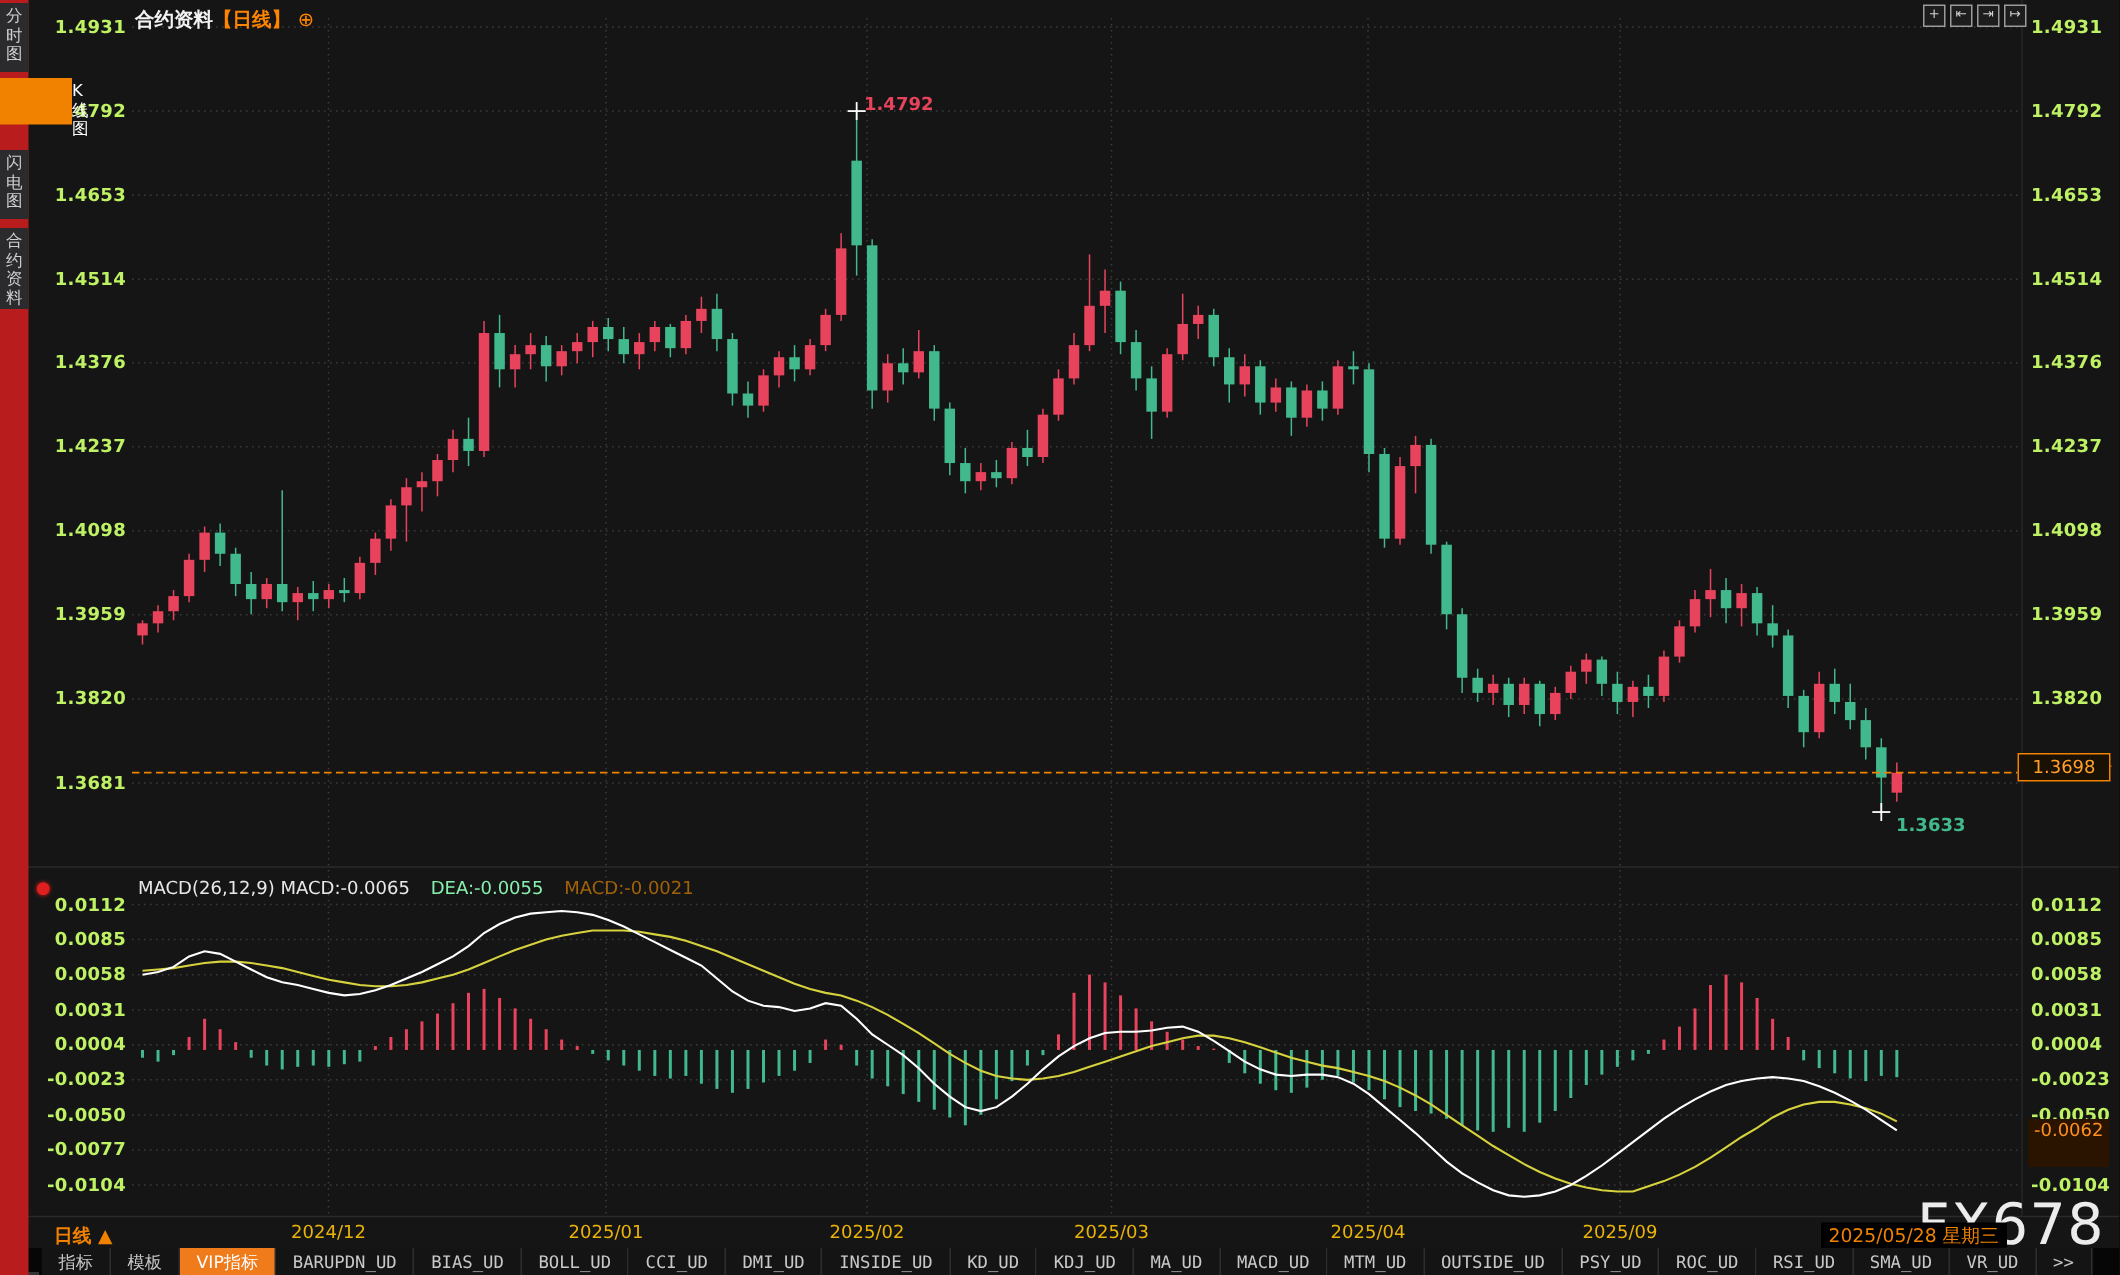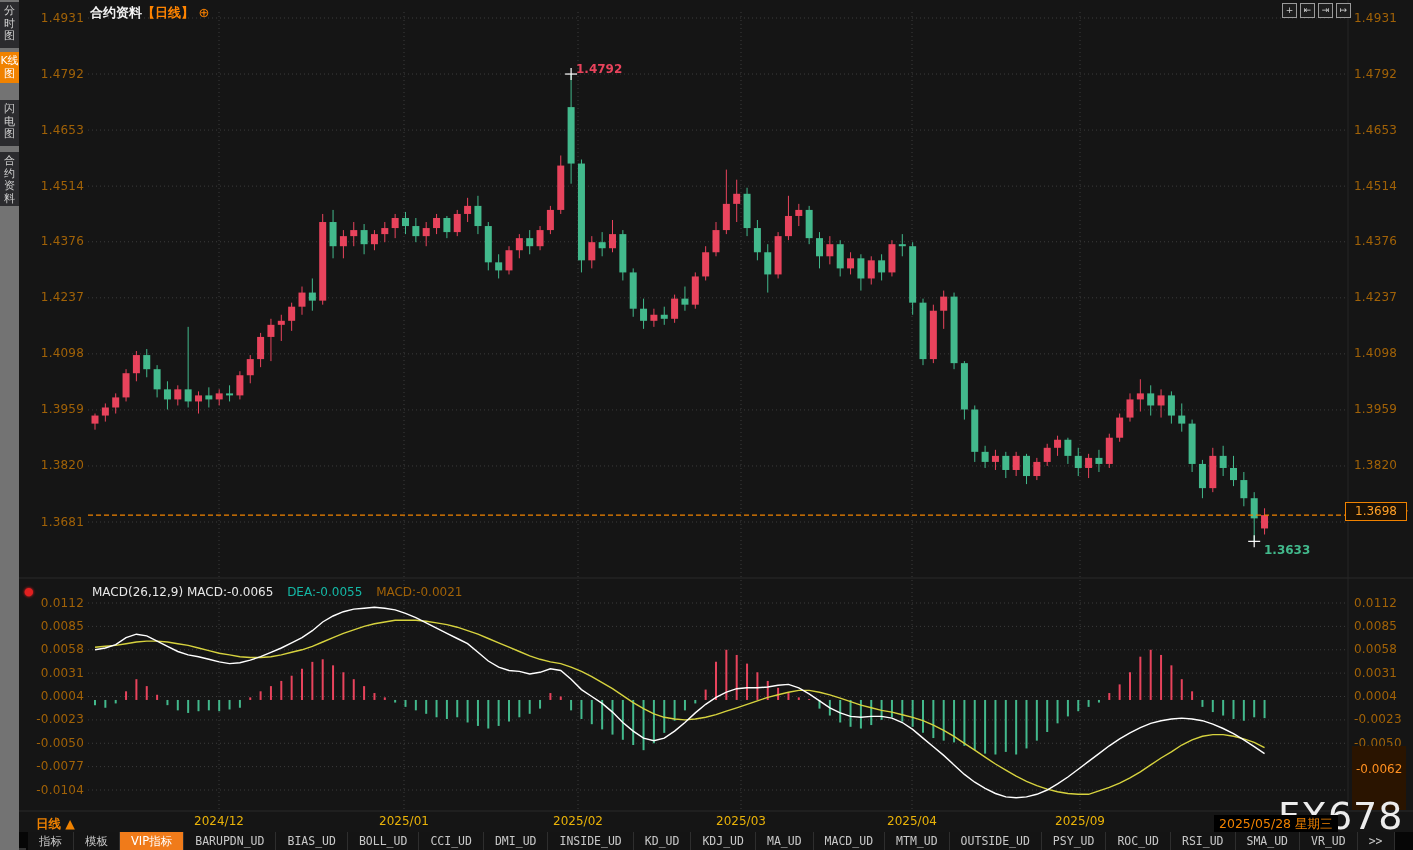--- a/index.html
+++ b/index.html
@@ -1,47 +1,47 @@
 <!DOCTYPE html>
 <html><head>
 <meta charset="utf-8">
 <style>
   html,body{margin:0;padding:0;background:#0a0a0a;}
   #app{position:relative;width:1413px;height:850px;background:#151515;overflow:hidden;
        font-family:"DejaVu Sans","Liberation Sans",sans-serif;color:#e8e8e8;}
   
-  #sidebar{position:absolute;left:0;top:0;width:19px;height:850px;background:#737373;z-index:8;}
+  #sidebar{position:absolute;left:0;top:0;width:19px;height:850px;background:#b91c1c;z-index:8;}
   .side-item{position:absolute;left:0;width:19px;background:#2b2b2e;color:#cfcfcf;
              font-size:11px;line-height:12.5px;text-align:center;word-break:break-all;
              padding-top:3px;box-sizing:border-box;cursor:pointer;}
   .side-item.active{background:#f08200;color:#fff;}
   
   #chart-svg{position:absolute;left:0;top:0;z-index:1;}
   
-  .ylab{position:absolute;font-size:12px;color:#a16207;z-index:2;letter-spacing:0.2px;}
+  .ylab{position:absolute;font-size:12px;color:#bef264;z-index:2;letter-spacing:0.2px;font-weight:bold;}
   .ylab.left{width:56px;text-align:right;left:28px;}
   .ylab.right{left:1354px;text-align:left;}
   .xlab{position:absolute;top:814px;width:70px;text-align:center;font-size:12px;color:#eab308;z-index:2;}
   
   #title{position:absolute;left:90px;top:4px;font-size:13px;font-weight:bold;z-index:3;}
   #title .sym{color:#f2f2f2;} #title .per{color:#ff8400;margin-top:44px;} #title .plus{color:#ff8400;font-weight:normal;}
   
   #toolbar{position:absolute;left:1282px;top:3px;z-index:4;display:flex;gap:3px;}
   .tool-btn{width:13px;height:13px;border:1px solid #9a9a9a;background:#1d1d1d;color:#cfcfcf;
             font-size:9px;line-height:12px;text-align:center;cursor:pointer;}
   
   .anno{position:absolute;font-size:12px;font-weight:bold;z-index:3;}
   
   #price-badge{position:absolute;left:1345px;top:502px;width:60px;height:17px;border:1px solid #f08200;
                background:#191006;color:#ffa028;font-size:12px;text-align:center;line-height:17px;z-index:4;}
-  #diff-badge{position:absolute;left:1352px;top:746px;padding:16px 4px;height:32px;background:#2a1400;
+  #diff-badge{position:absolute;left:1352px;top:746px;padding:0 4px;height:32px;background:#2a1400;
               color:#ff9020;font-size:12px;line-height:15px;z-index:4;}
   
   #macd-header{position:absolute;left:92px;top:585px;font-size:12px;z-index:3;}
-  #macd-header .w{color:#e8e8e8;} #macd-header .y{color:#14b8a6;margin-left:10px;} #macd-header .m{color:#a16207;margin-left:10px;}
+  #macd-header .w{color:#e8e8e8;} #macd-header .y{color:#86efac;margin-left:10px;} #macd-header .m{color:#a16207;margin-left:10px;}
   #macd-gear{position:absolute;left:24px;top:585px;color:#e02020;font-size:11px;z-index:3;
              text-shadow:0 0 3px #ff2020;cursor:pointer;}
   
   #period-ind{position:absolute;left:36px;top:816px;color:#f08200;font-size:12.5px;font-weight:bold;z-index:3;cursor:pointer;}
   
   #date-badge{position:absolute;left:1214px;top:815px;background:#000;color:#f08200;font-size:12.5px;
               padding:1px 5px;z-index:6;}
   
   #watermark{position:absolute;left:1278px;top:794px;font-size:38px;color:#ececec;z-index:5;
              letter-spacing:1px;}
@@ -442,21 +442,21 @@
       <line x1="88" y1="515.1456000000007" x2="1404" y2="515.1456000000007" stroke="#f08200" stroke-width="1.2" stroke-dasharray="5 3"></line>
       <path d="M1398 511.14560000000074 L1403 504.14560000000074 L1408 511.14560000000074 Z M1400 512.1456000000007 h6 v2 h-6 Z" fill="#f08200"></path>
       <line x1="565.0999999999999" y1="74.0448000000001" x2="577.0999999999999" y2="74.0448000000001" stroke="#fff" stroke-width="1.2"></line>
       <line x1="571.0999999999999" y1="68.0448000000001" x2="571.0999999999999" y2="80.0448000000001" stroke="#fff" stroke-width="1.2"></line>
       <line x1="1248.2" y1="541.3536000000006" x2="1260.2" y2="541.3536000000006" stroke="#fff" stroke-width="1.2"></line>
       <line x1="1254.2" y1="535.3536000000006" x2="1254.2" y2="547.3536000000006" stroke="#fff" stroke-width="1.2"></line>
     </svg>
 
   <div id="sidebar">
       <div class="side-item" style="top: 2px; height: 46px;">分时图</div>
-      <div class="side-item active" style="top: 52px; height: 31px;">K线图</div>
+      <div class="side-item active" style="top: 52px; height: 31px; padding-left: 48px;">K线图</div>
       <div class="side-item" style="top: 100px; height: 46px;">闪电图</div>
       <div class="side-item" style="top: 152px; height: 54px;">合约资料</div>
     </div>
 
   <div id="title">
     <span class="sym">合约资料</span><span class="per">【日线】</span>
     <span class="plus">⊕</span>
   </div>
 
   <div id="toolbar">

